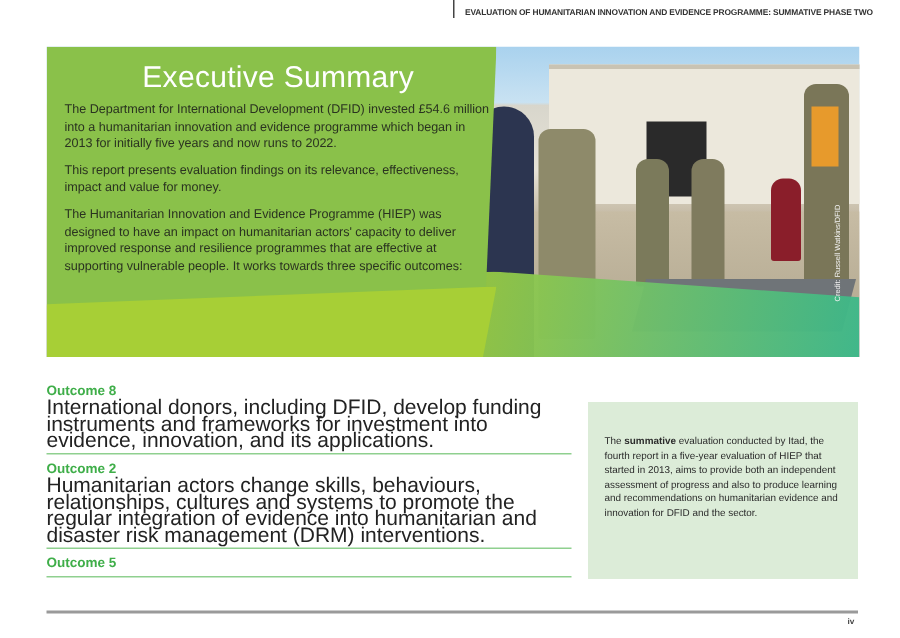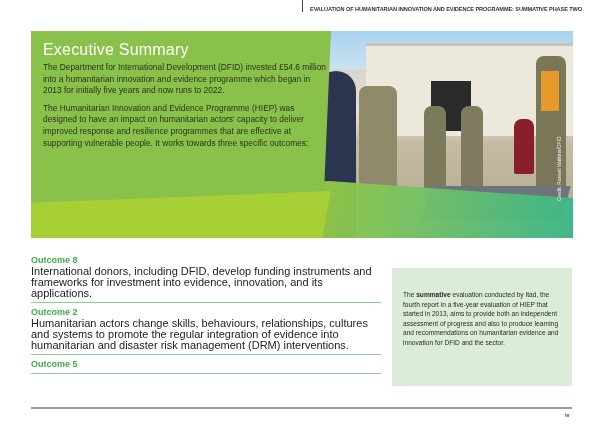--- a/index.html
+++ b/index.html
@@ -25,29 +25,29 @@
   .table { position:absolute; left:395px; top:155px; width:140px; height:35px; background:#6f7478; transform:skewX(-15deg); }
 
   .green { position:absolute; left:0; top:0; width:300px; height:207px; background:#8ac14a;
     clip-path: polygon(0 0, 100% 0, 97% 100%, 0 100%); }
   .green-light { position:absolute; left:0; top:150px; width:542px; height:57px;
     background:linear-gradient(100deg, #a8cf3c 0%, #9ccb3f 50%, #6cc06c 75%, #3bb88a 100%);
     clip-path: polygon(0 40%, 55% 0, 100% 30%, 100% 100%, 0 100%); opacity:0.95; }
   .green-light2 { position:absolute; left:0; top:160px; width:300px; height:47px; background:#a7cf36; clip-path: polygon(0 25%, 100% 0, 97% 100%, 0 100%); }
 
   .hero-text { position:absolute; left:12px; top:10px; width:285px; color:#1e2a18; }
-  .hero-title { font-size:16px; color:#ffffff; margin:0 0 3px 0; font-weight:normal; letter-spacing:0.2px; }
+  .hero-title { font-size:20px; color:#ffffff; margin:0 0 3px 0; font-weight:normal; letter-spacing:0.2px;text-align:center; }
   .hero-p { font-size:8.4px; font-weight:normal; line-height:11.6px; margin:0 0 6px 0; color:#2a3320; }
 
   .credit { position:absolute; left:525px; top:170px; font-size:5px; color:#f2f2f2; transform:rotate(-90deg); transform-origin:left top; white-space:nowrap; }
 
   .outcomes { position:absolute; left:31px; top:253px; width:350px; }
   .outcome { border-bottom:1.5px solid #8fd08f; padding:2px 0 3px 0; margin-bottom:2px; }
   .outcome-title { font-size:9px; font-weight:bold; color:#3fae49; margin:0; line-height:11px; }
-  .outcome-text { font-size:11px; color:#222; line-height:11px; margin:0; }
+  .outcome-text { font-size:14px; color:#222; line-height:11px; margin:0; }
 
   .sidebox { position:absolute; left:392px; top:268px; width:180px; height:118px; background:#dcecd8; }
   .sidebox-text { position:absolute; left:11px; top:22px; width:162px; font-size:6.6px; line-height:9.5px; color:#2b2b2b; }
   .sidebox-text b { font-weight:bold; }
 
   .footer-line { position:absolute; left:31px; top:407px; width:541px; height:2px; background:#9a9a9a; }
   .page-num { position:absolute; left:565px; top:412px; font-size:5.5px; font-weight:bold; color:#444; }
 </style>
 </head>
 <body>
@@ -69,20 +69,21 @@
   <div class="table"></div>
   <div class="person p1"></div>
 
   <div class="green-light"></div>
   <div class="green"></div>
   <div class="green-light2"></div>
 
   <div class="hero-text">
     <h1 class="hero-title">Executive Summary</h1>
     <p class="hero-p">The Department for International Development (DFID) invested £54.6 million into a humanitarian innovation and evidence programme which began in 2013 for initially five years and now runs to 2022.</p>
+    <p class="hero-p">This report presents evaluation findings on its relevance, effectiveness, impact and value for money.</p>
     <p class="hero-p">The Humanitarian Innovation and Evidence Programme (HIEP) was designed to have an impact on humanitarian actors' capacity to deliver improved response and resilience programmes that are effective at supporting vulnerable people. It works towards three specific outcomes:</p>
   </div>
 
   <div class="credit">Credit: Russell Watkins/DFID</div>
 </div>
 
 <div class="outcomes">
   <div class="outcome">
     <p class="outcome-title">Outcome 8</p>
     <p class="outcome-text">International donors, including DFID, develop funding instruments and frameworks for investment into evidence, innovation, and its applications.</p>

